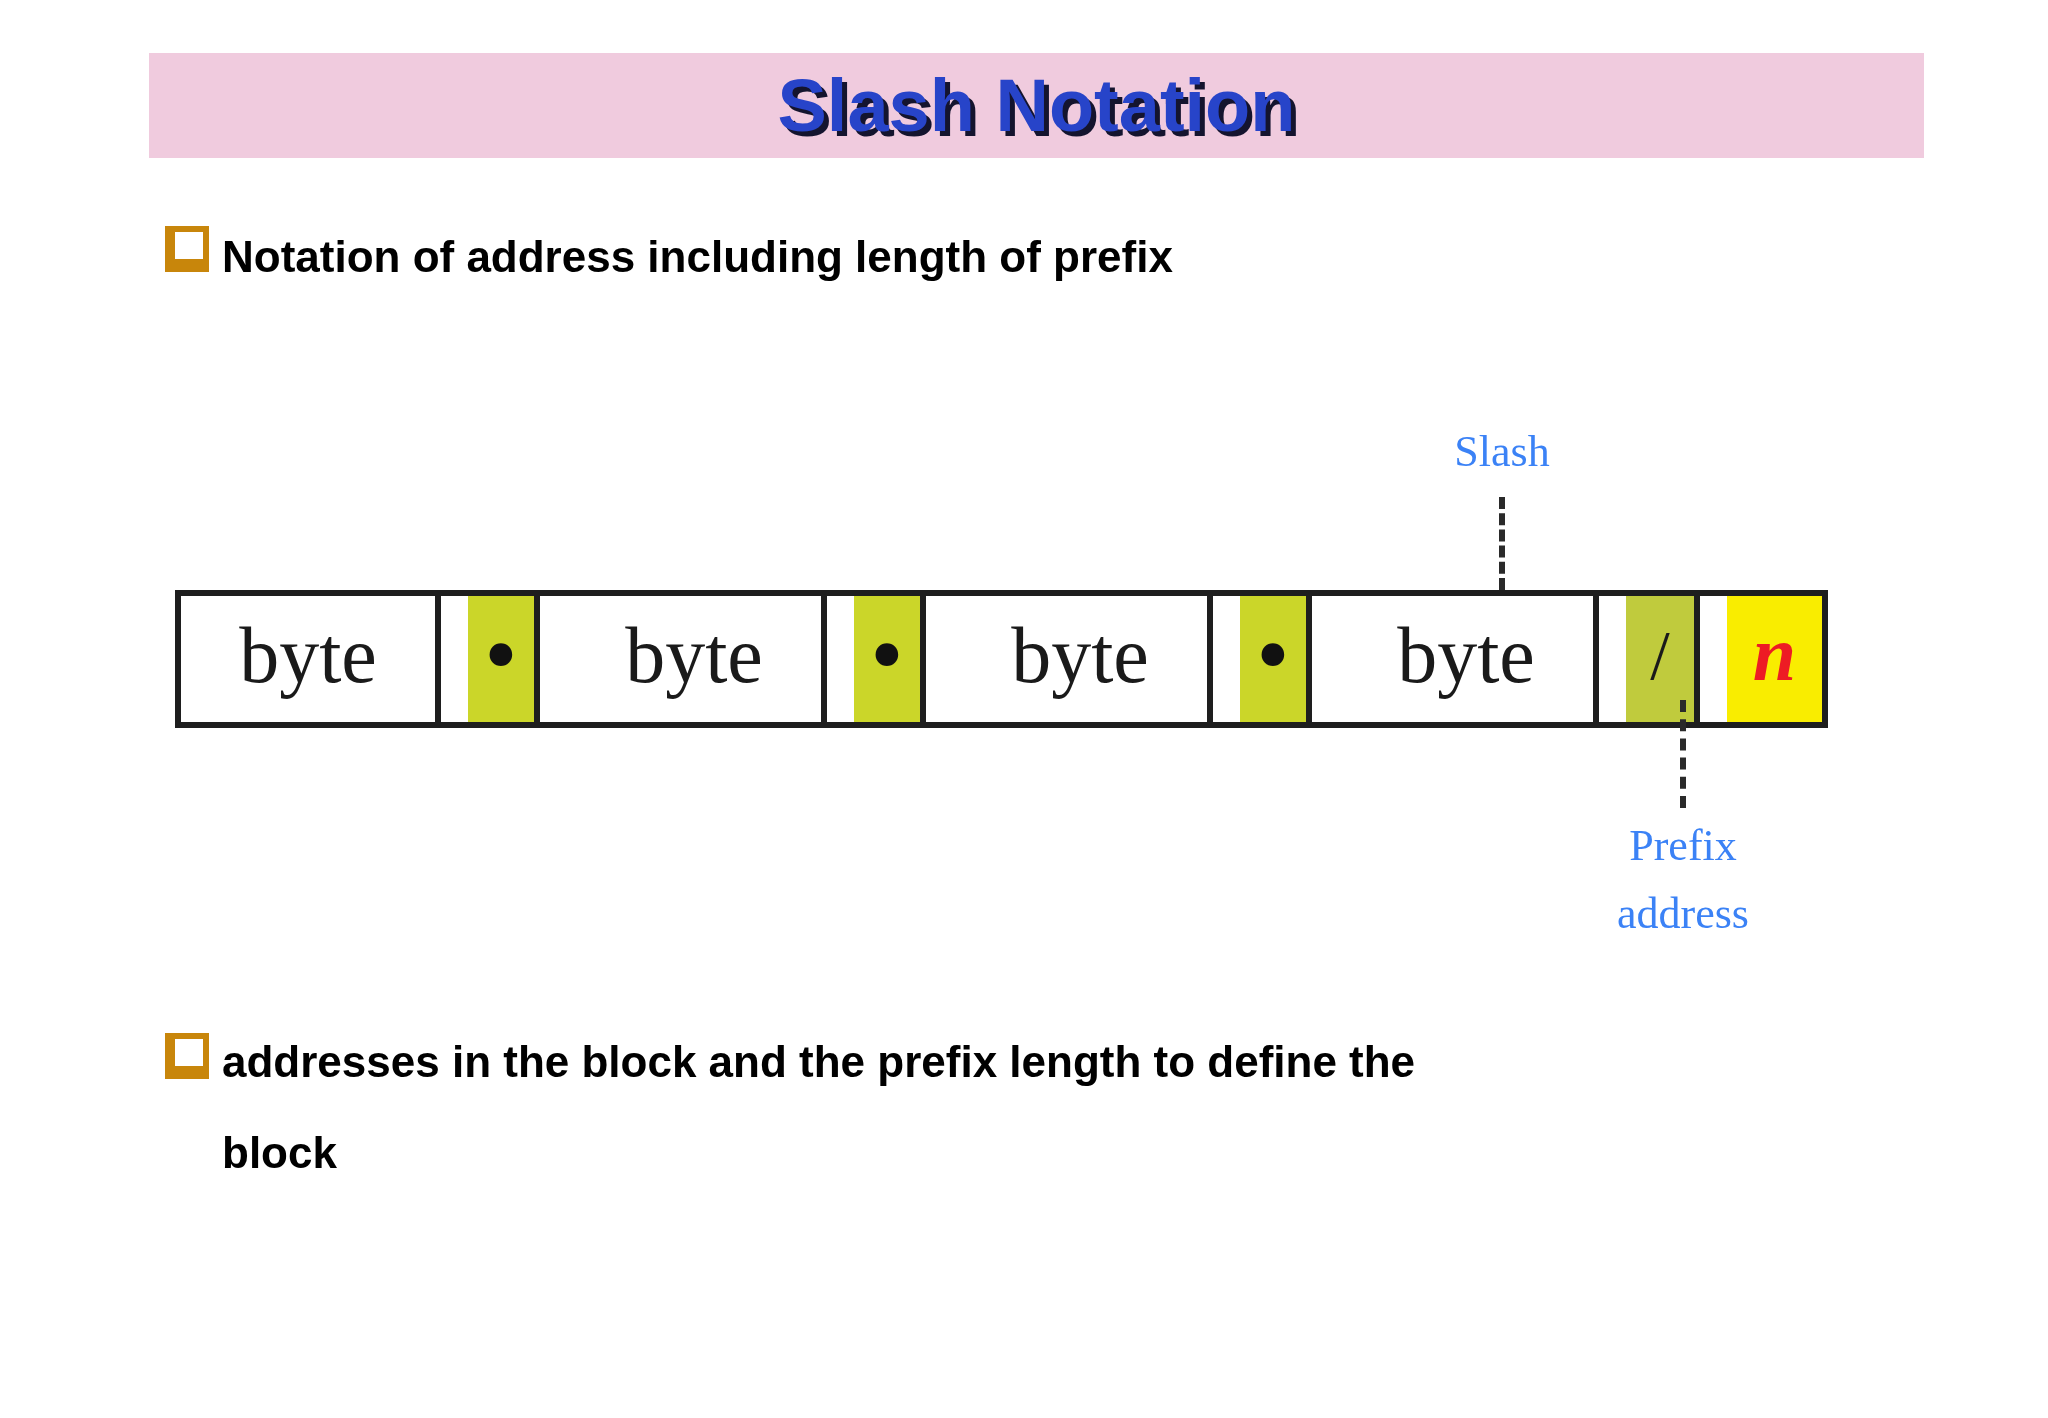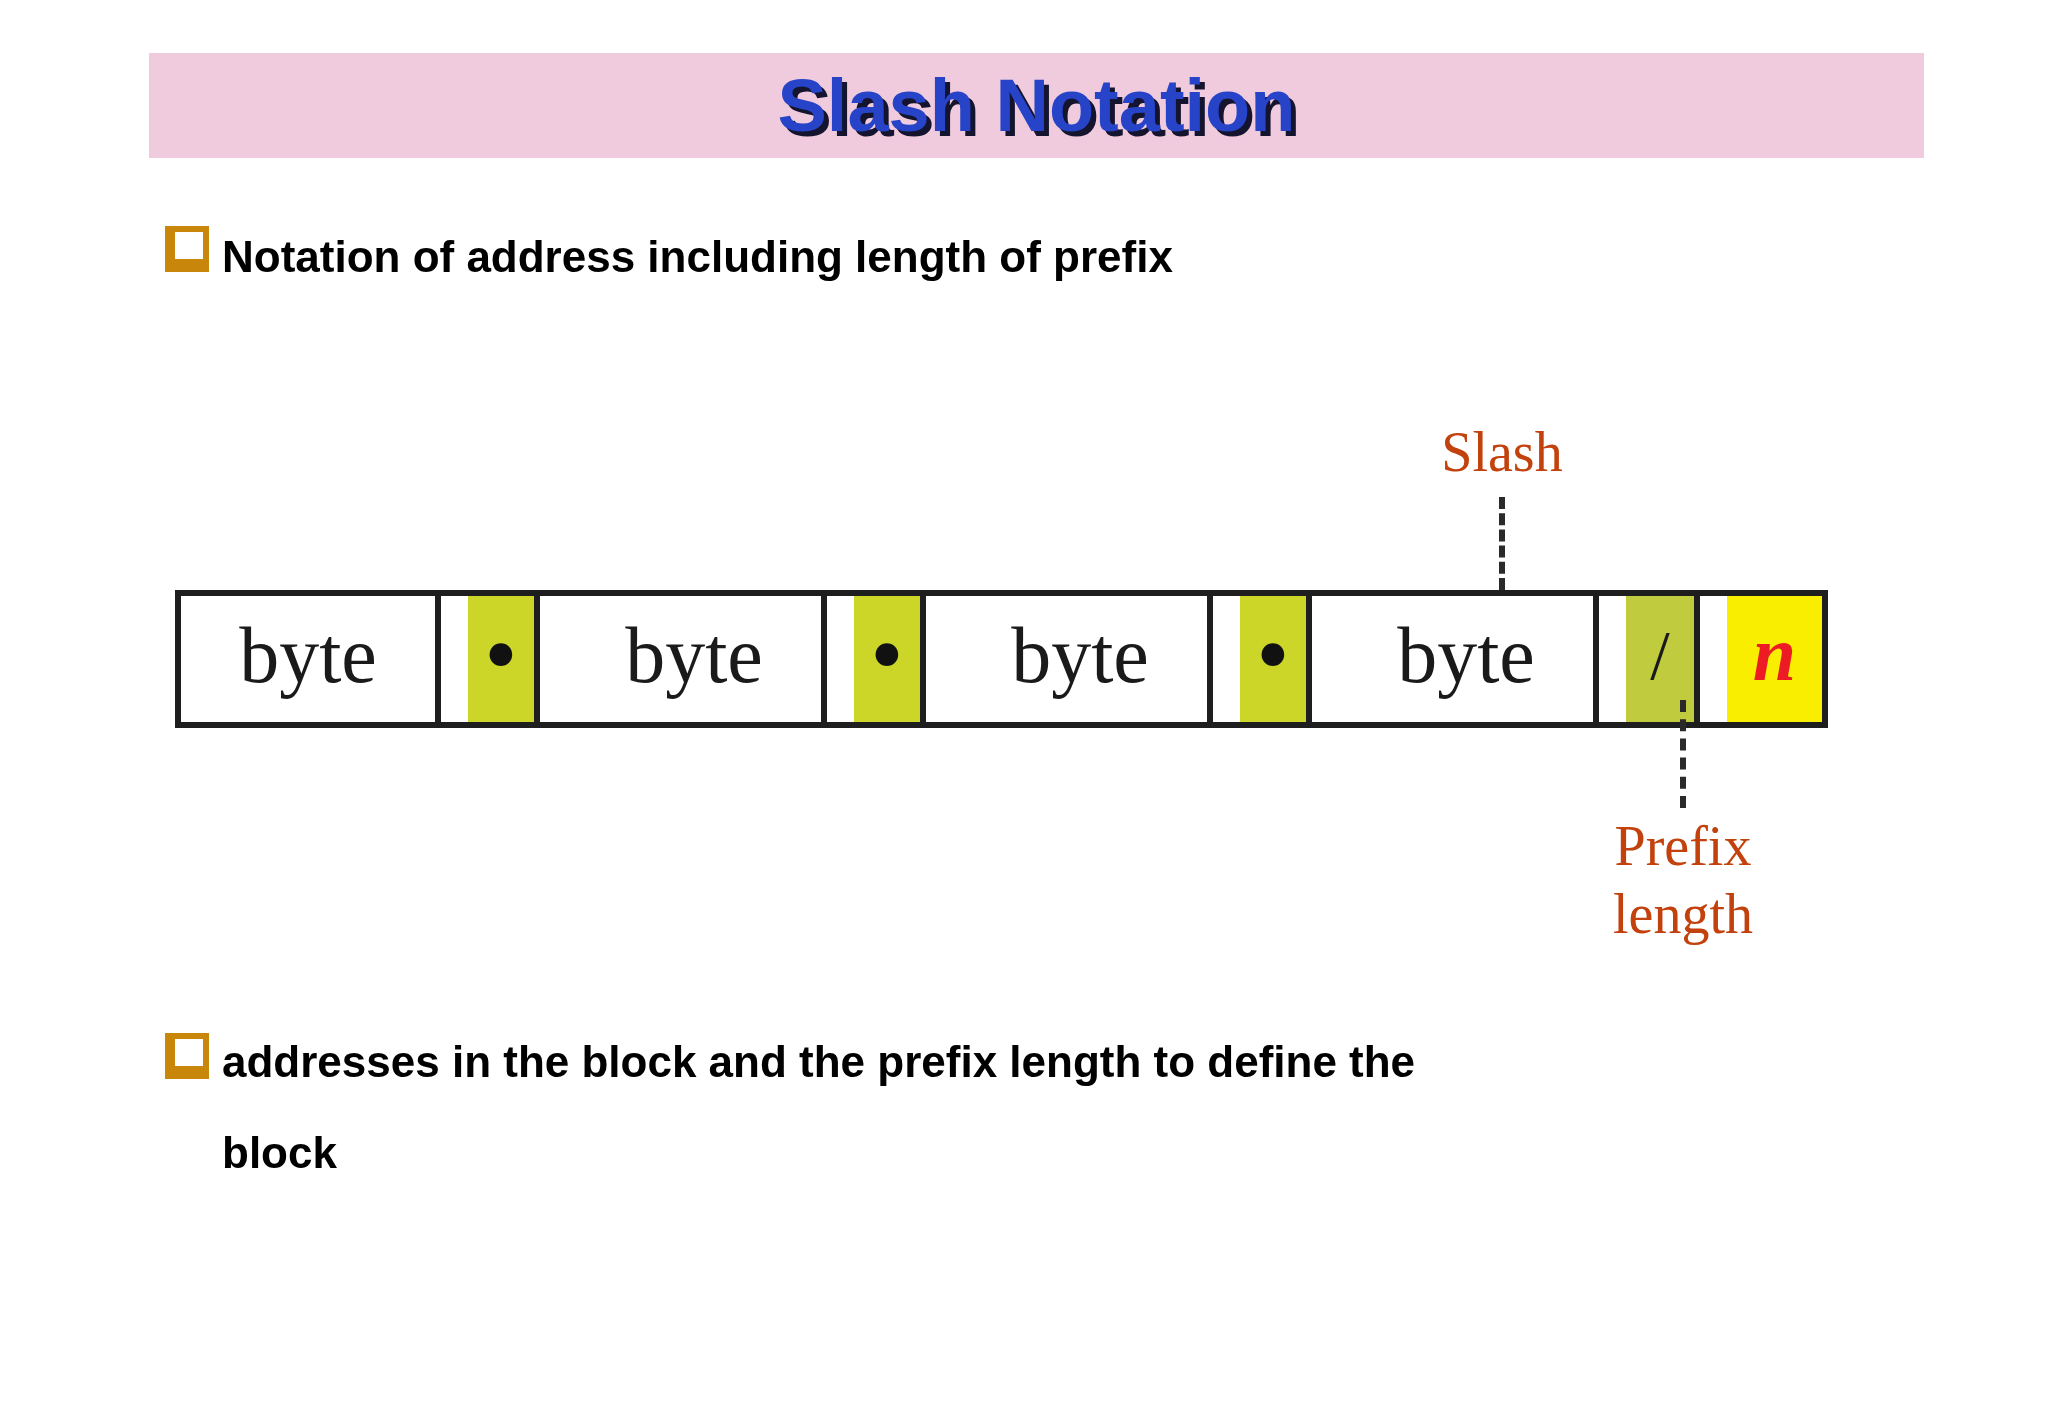--- a/index.html
+++ b/index.html
@@ -74,21 +74,21 @@
   .cell-slash .cell-label{font-size:70px;padding-bottom:6px;}
   .cell-n .cell-label{
     font-size:78px;font-weight:bold;font-style:italic;color:#ed1c24;
     padding-bottom:10px;
   }
 
   
   .callout-label{
     position:absolute;
     font-family:"Liberation Serif",serif;
-    font-size:56px;color:#c2410c;
+    font-size:44px;color:#3b82f6;
     text-align:center;width:300px;
     line-height:68px;
   }
   #slash-callout{left:1352px;top:418px;}
   #prefix-callout{left:1533px;top:812px;}
   .dotted-connector{
     position:absolute;width:0;
     border-left:6px dashed #2a2a2a;
     z-index:2;
   }
@@ -136,21 +136,21 @@
         <span class="cell-label">/</span>
       </div>
       <div class="cell cell-n">
         <span class="cell-label">n</span>
       </div>
     </div>
 
   <div id="prefix-connector" class="dotted-connector"></div>
   <div id="prefix-callout" class="callout-label">
     <div>Prefix</div>
-    <div>length</div>
+    <div>address</div>
   </div>
 
   <div id="bullet2-square" class="bullet-square"></div>
   <div id="bullet2-text" class="bullet-text">
     <div>addresses in the block and the prefix length to define the</div>
     <div>block</div>
   </div>
 
 </div>
 

